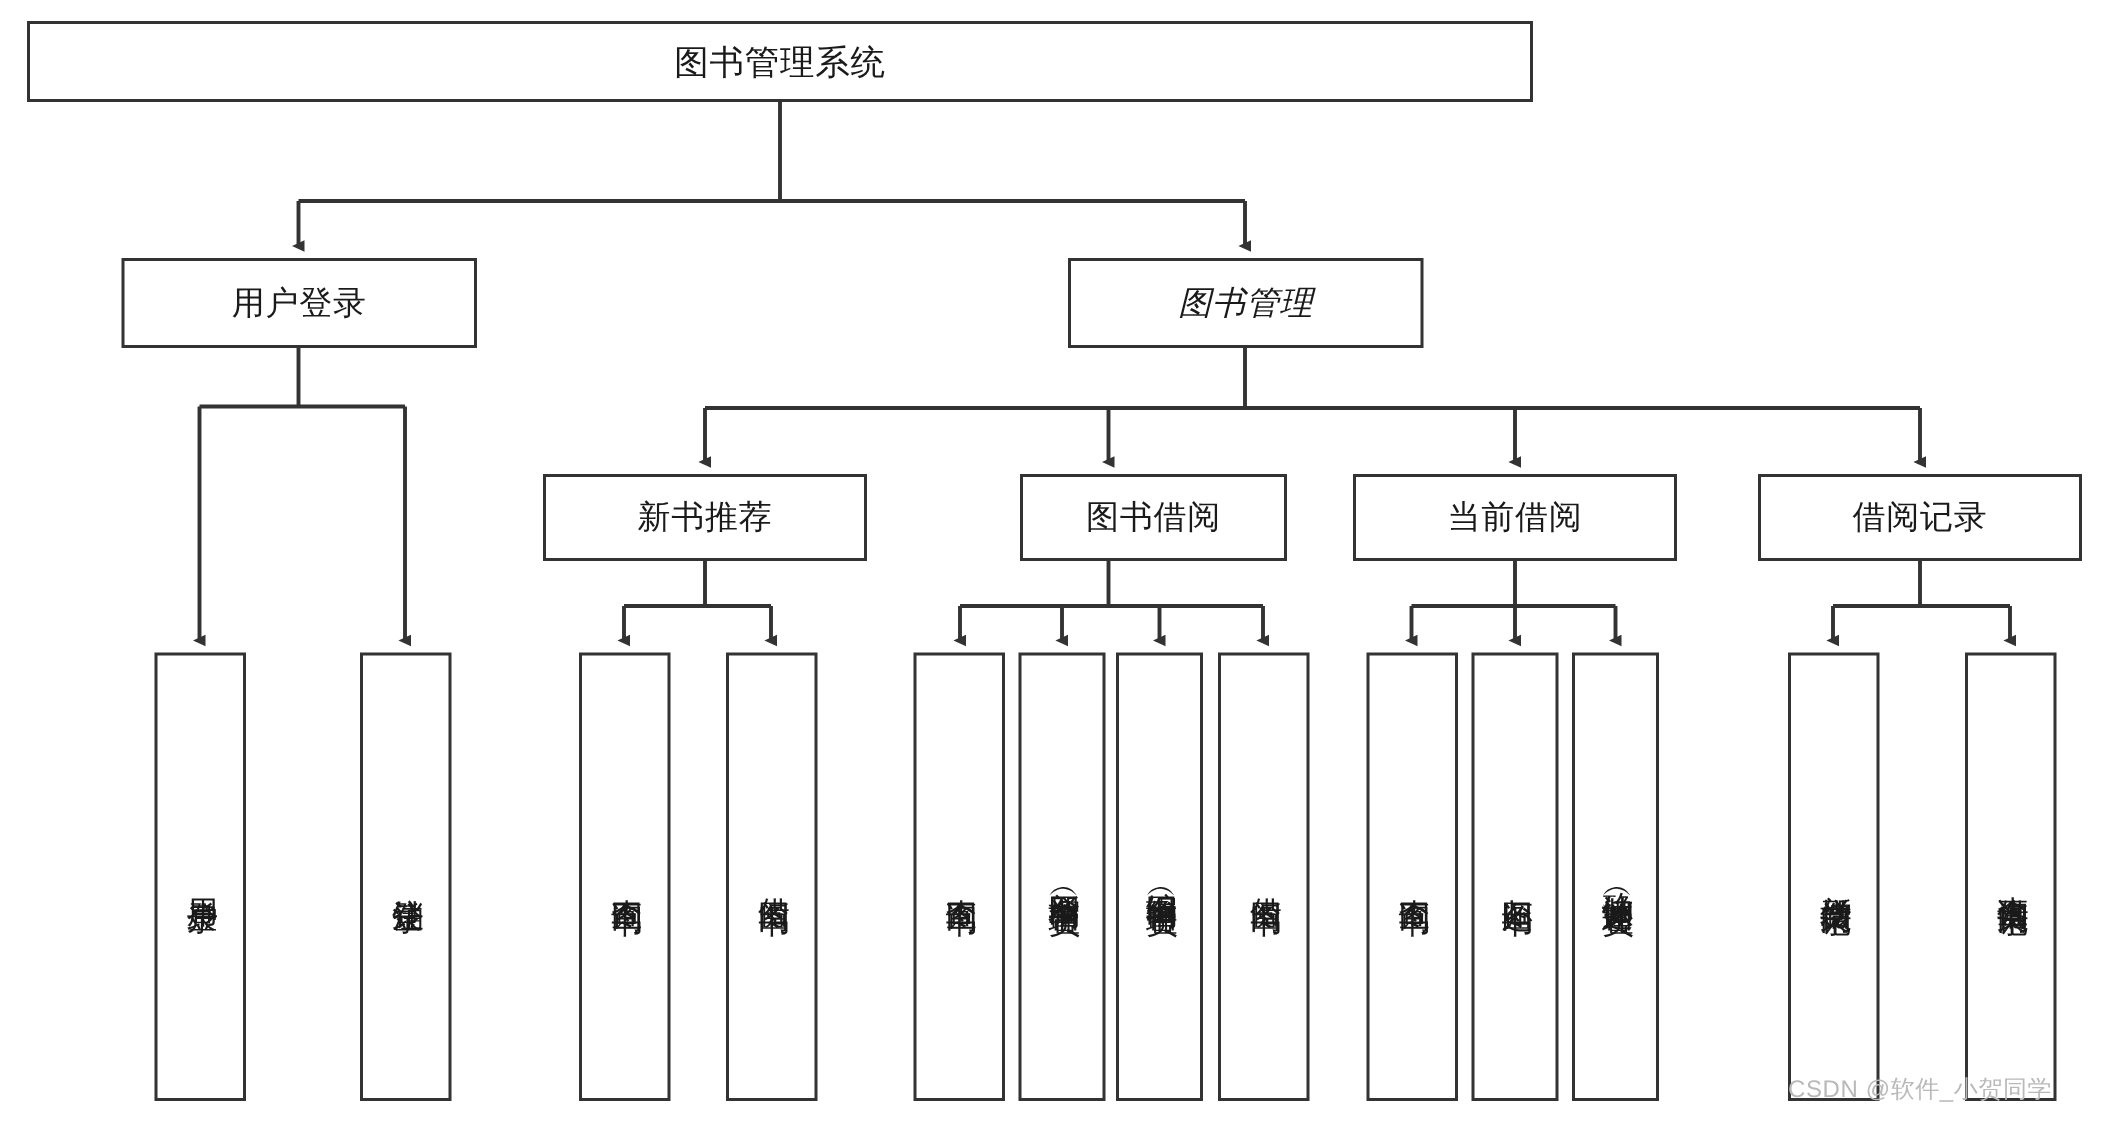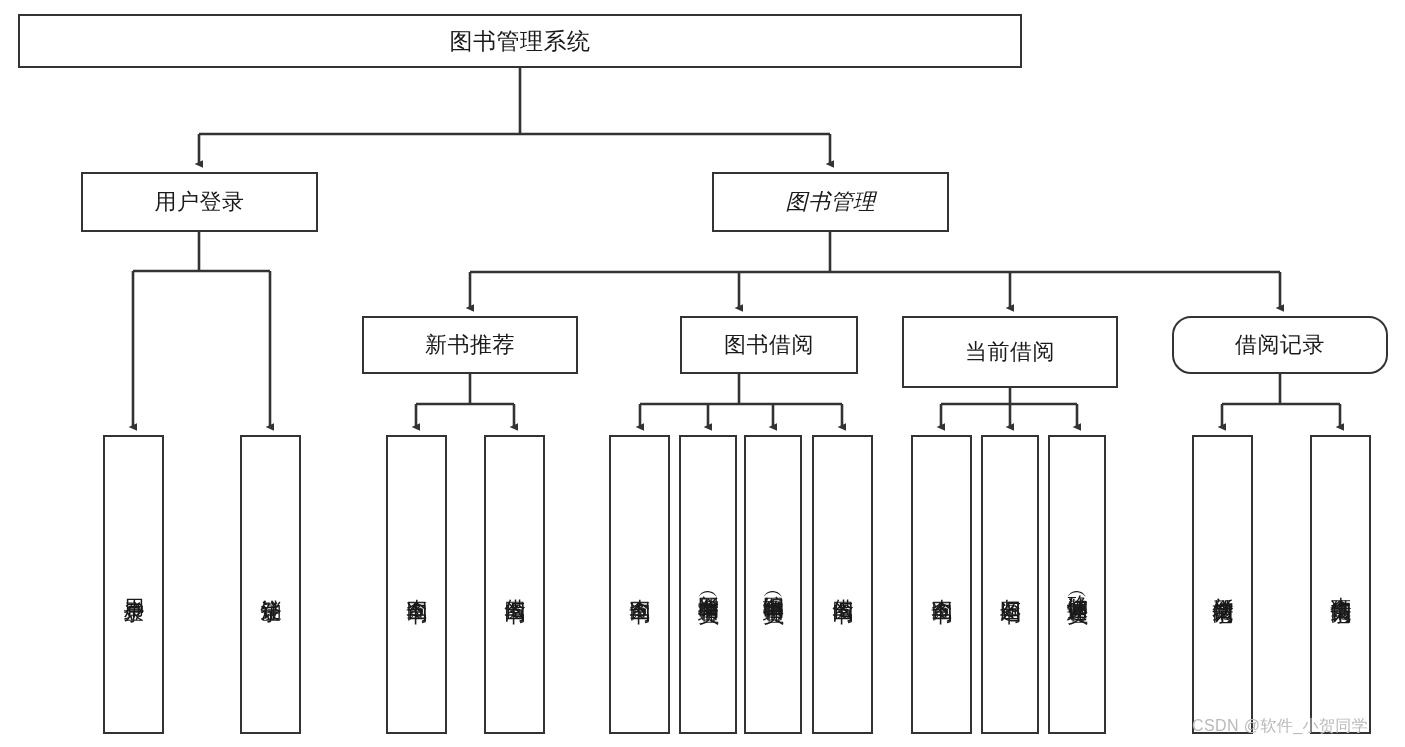--- a/index.html
+++ b/index.html
@@ -140,24 +140,24 @@
   <div class="node horizontal" style="left:712px; top:172px; width:237px; height:60px;font-style:italic;">
     <span class="label">图书管理</span>
   </div>
 
   <div class="node horizontal" style="left:362px; top:316px; width:216px; height:58px;">
     <span class="label">新书推荐</span>
   </div>
   <div class="node horizontal" style="left:632px; top:316px; width:178px; height:58px;margin-left:48px;">
     <span class="label">图书借阅</span>
   </div>
-  <div class="node horizontal" style="left:902px; top:316px; width:216px; height:72px;">
+  <div class="node horizontal" style="left:902px; top:316px; width:216px; height:58px;">
     <span class="label">当前借阅</span>
   </div>
-  <div class="node horizontal" style="left:1172px; top:316px; width:216px; height:58px;border-radius:19px;">
+  <div class="node horizontal" style="left:1172px; top:316px; width:216px; height:58px;">
     <span class="label">借阅记录</span>
   </div>
 
   <div class="node vertical" style="left:103px; top:435px; width:61px; height:299px;">
     <span class="label">用户登录</span>
   </div>
   <div class="node vertical" style="left:240px; top:435px; width:61px; height:299px;">
     <span class="label">注销登录</span>
   </div>
 

